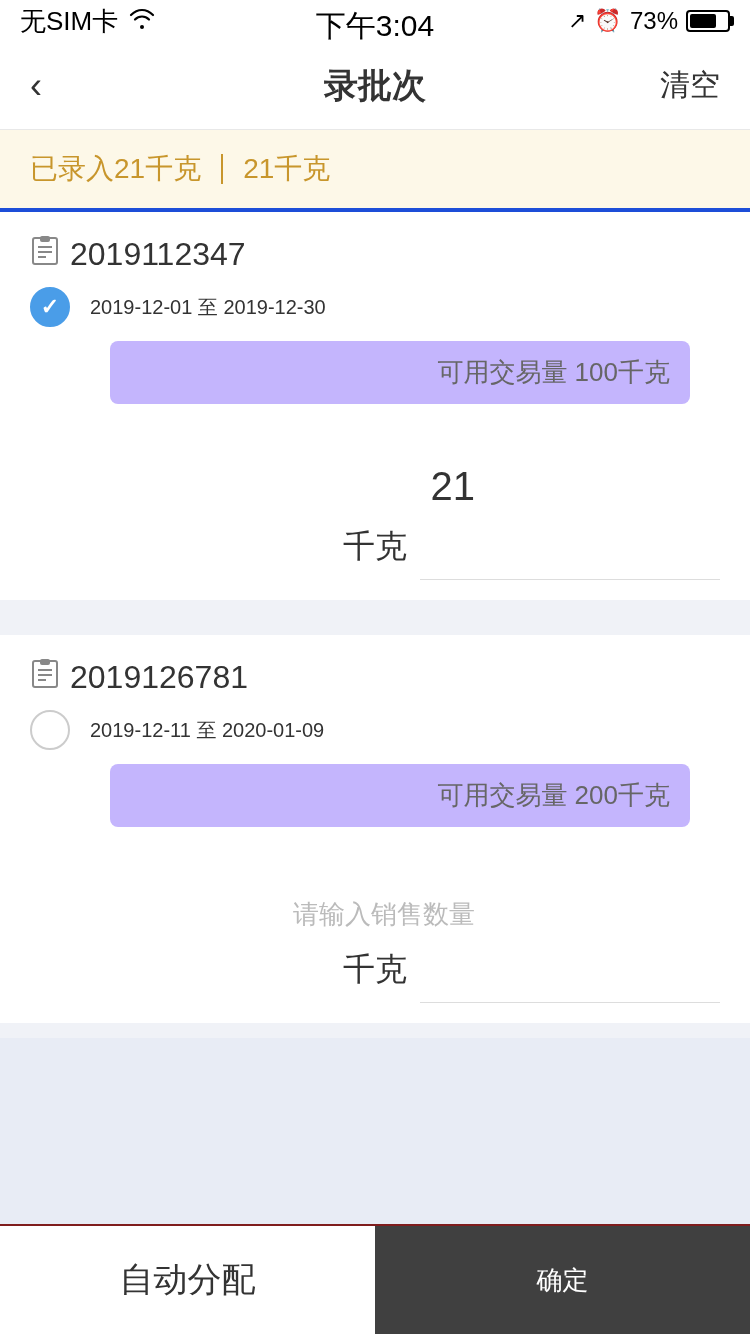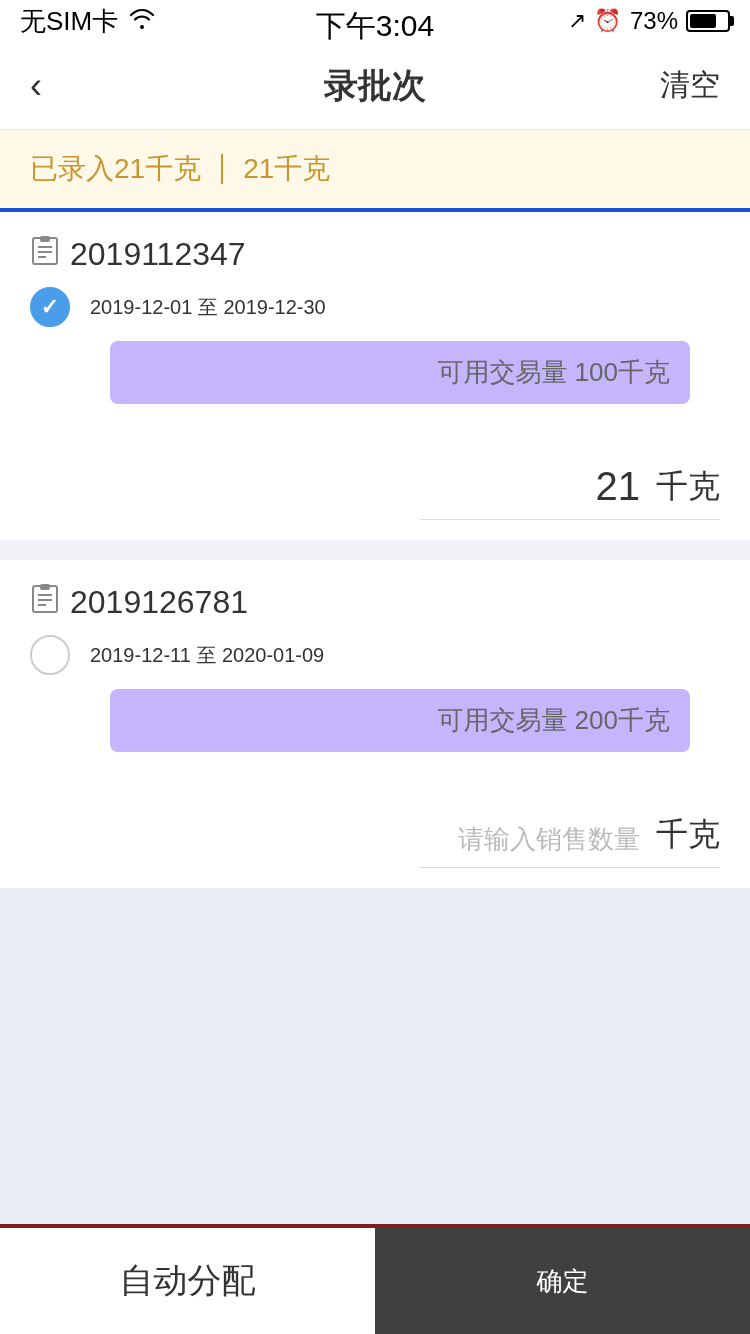--- a/index.html
+++ b/index.html
@@ -122,21 +122,21 @@
     }
     .info-banner-divider {
       width: 2px;
       height: 30px;
       background: #c8962c;
     }
 
     
     .batch-item {
       background: #fff;
-      margin-bottom: 0;
+      margin-bottom: 15px;
     }
     .batch-item-inner {
       padding: 24px 30px;
     }
     .batch-id-row {
       display: flex;
       align-items: center;
       gap: 10px;
       margin-bottom: 14px;
     }
@@ -189,20 +189,21 @@
       text-align: right;
     }
 
     
     .quantity-row {
       display: flex;
       align-items: center;
       justify-content: flex-end;
       padding: 16px 30px 10px;
       gap: 16px;
+      flex-direction: column;
     }
     .quantity-input {
       border: none;
       outline: none;
       text-align: right;
       font-size: 40px;
       color: #333;
       width: 200px;
       background: transparent;
     }
@@ -236,21 +237,21 @@
 
     
     .bottom-bar {
       width: 750px;
       height: 110px;
       display: flex;
       position: fixed;
       bottom: 0;
       left: 0;
       background: #fff;
-      border-top: 4px solid #7f1d1d;
+      border-top: 2px solid #7f1d1d;
     }
     .btn-auto {
       flex: 1;
       display: flex;
       align-items: center;
       justify-content: center;
       font-size: 34px;
       color: #333;
       background: #fff;
       cursor: pointer;

